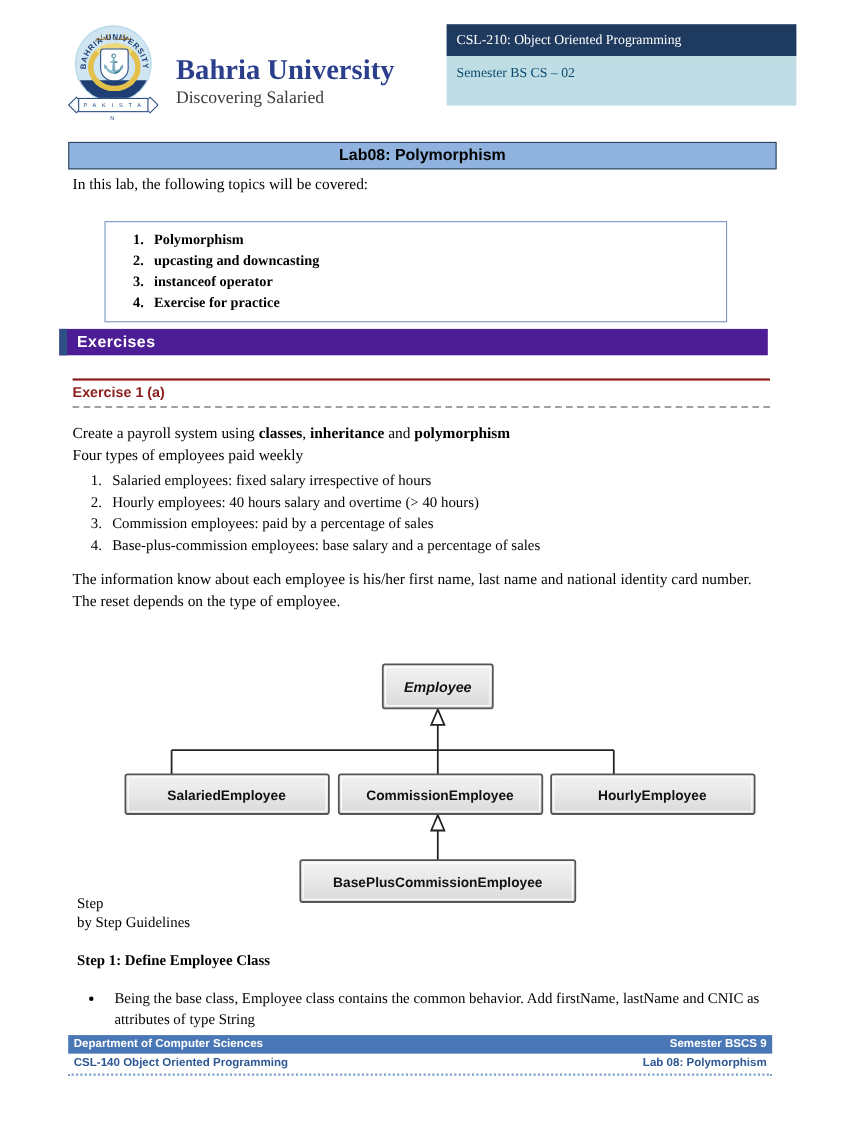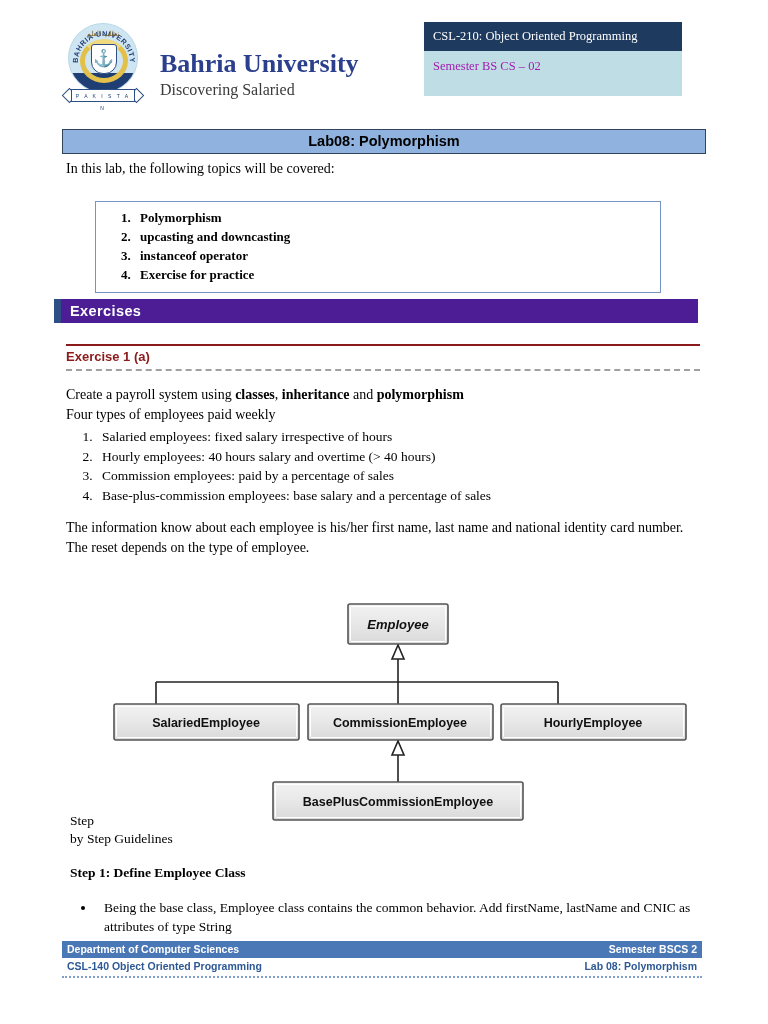--- a/index.html
+++ b/index.html
@@ -142,34 +142,34 @@
   .univ-sub {
     font-family: "Liberation Serif", serif;
     font-size: 16px;
     color: #3a3a3a;
     line-height: 20px;
     margin-top: 1px;
   }
 
   .course-box {
     position: absolute;
-    left: 424px; top: 22px;
-    width: 258px;
+    left: 406px; top: 22px;
+    width: 318px;
   }
   .course-top {
     background: #1f3a5f;
     color: #ffffff;
     font-size: 12.5px;
     line-height: 16px;
     padding: 6px 9px 7px 9px;
     font-family: "Liberation Serif", serif;
   }
   .course-bottom {
     background: #bfdde4;
-    color: #a21caf;
+    color: #0c4a6e;
     font-size: 12.5px;
     line-height: 16px;
     padding: 7px 9px 22px 9px;
     font-family: "Liberation Serif", serif;
   }
 
   
   .lab-title {
     position: absolute;
     left: 62px; top: 129px;
@@ -493,21 +493,21 @@
     <div class="step-title">by Step Guidelines</div>
     <div class="step1">Step 1: Define Employee Class</div>
     <ul class="step-bullets">
       <li>Being the base class, Employee class contains the common behavior. Add firstName, lastName and CNIC  as attributes of type String</li>
     </ul>
   </div>
 
   <div class="footer">
     <div class="footer-row top">
       <span>Department of Computer Sciences</span>
-      <span>Semester BSCS 2</span>
+      <span>Semester BSCS 9</span>
     </div>
     <div class="footer-row bottom">
       <span>CSL-140 Object Oriented Programming</span>
       <span>Lab 08: Polymorphism</span>
     </div>
   </div>
 
 </div>
 
 </body></html>

